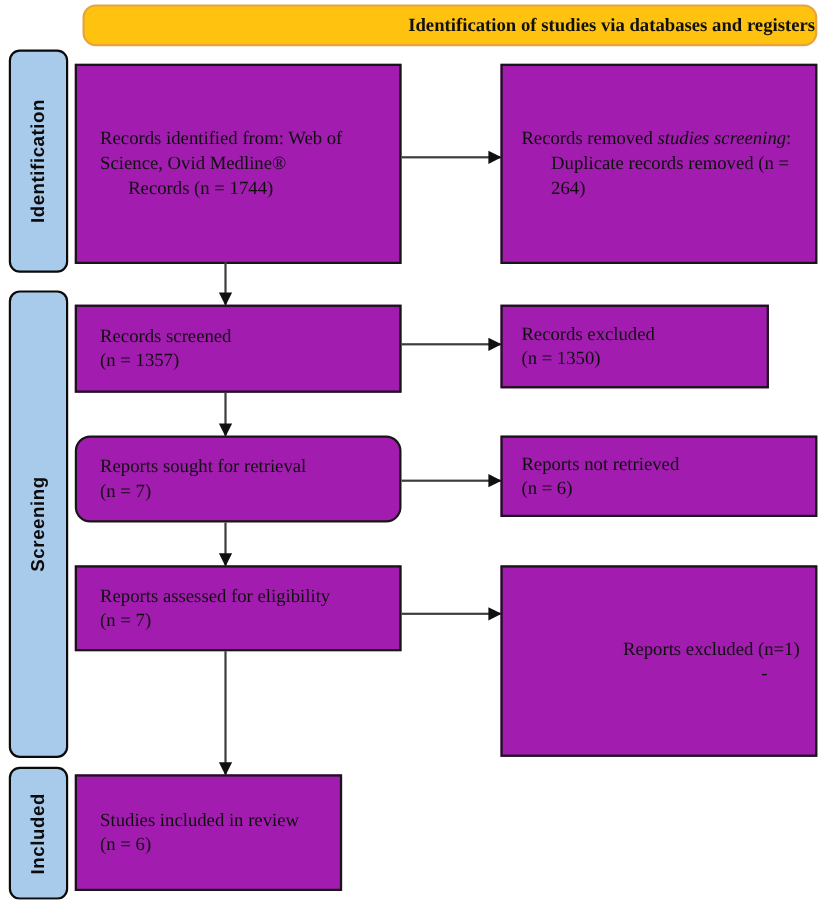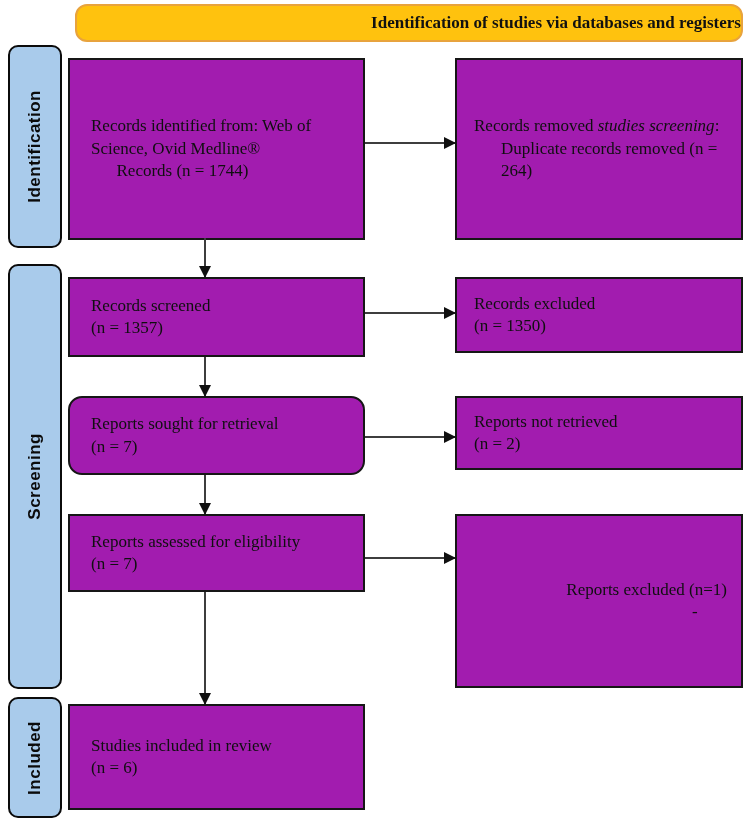--- a/index.html
+++ b/index.html
@@ -36,24 +36,24 @@
     display:flex; flex-direction:column; justify-content:center;
     font-size:17px; line-height:1.32; color:#0f0f0f;
     box-sizing:border-box;
   }
   .boxtext { white-space:pre-wrap; }
 
   #box-l1 { left:68px; top:58px;  width:297px; height:182px; padding:0 8px 0 21px; }
   #box-l2 { left:68px; top:277px; width:297px; height:80px;  padding:0 8px 0 21px; }
   #box-l3 { left:68px; top:396px; width:297px; height:79px;  padding:0 8px 0 21px;border-radius:14px; }
   #box-l4 { left:68px; top:514px; width:297px; height:78px;  padding:0 8px 0 21px; }
-  #box-l5 { left:68px; top:704px; width:297px; height:106px; padding:0 8px 0 21px; }
+  #box-l5 { left:68px; top:704px; width:243px; height:106px; padding:0 8px 0 21px; }
 
   #box-r1 { left:455px; top:58px;  width:288px; height:182px; padding:0 8px 0 17px; }
-  #box-r2 { left:455px; top:277px; width:288px; height:76px;  padding:0 8px 0 17px; }
+  #box-r2 { left:455px; top:277px; width:244px; height:76px;  padding:0 8px 0 17px; }
   #box-r3 { left:455px; top:396px; width:288px; height:74px;  padding:0 8px 0 17px; }
   #box-r4 { left:455px; top:514px; width:288px; height:174px; padding:0 14px 0 17px;align-items:flex-end; }
 
   .indent { margin-left:27px; }
   .bullet-row { display:flex; padding-left:36px; }
   .bullet-dash { width:35px; flex:0 0 35px; }
   .bullet-text { flex:1; max-width:192px; }
 
   .h-arrow { position:absolute; height:2px; background:var(--arrow,#3d3d3d); }
   .h-arrow::after {
@@ -109,21 +109,21 @@
 (n = 1350)</div>
   </div>
 
   <div class="flowbox" id="box-l3">
     <div class="boxtext">Reports sought for retrieval
 (n = 7)</div>
   </div>
 
   <div class="flowbox" id="box-r3">
     <div class="boxtext">Reports not retrieved
-(n = 2)</div>
+(n = 6)</div>
   </div>
 
   <div class="flowbox" id="box-l4">
     <div class="boxtext">Reports assessed for eligibility
 (n = 7)</div>
   </div>
 
   <div class="flowbox" id="box-r4">
     <div>Reports excluded (n=1)</div>
     <div class="bullet-row">

